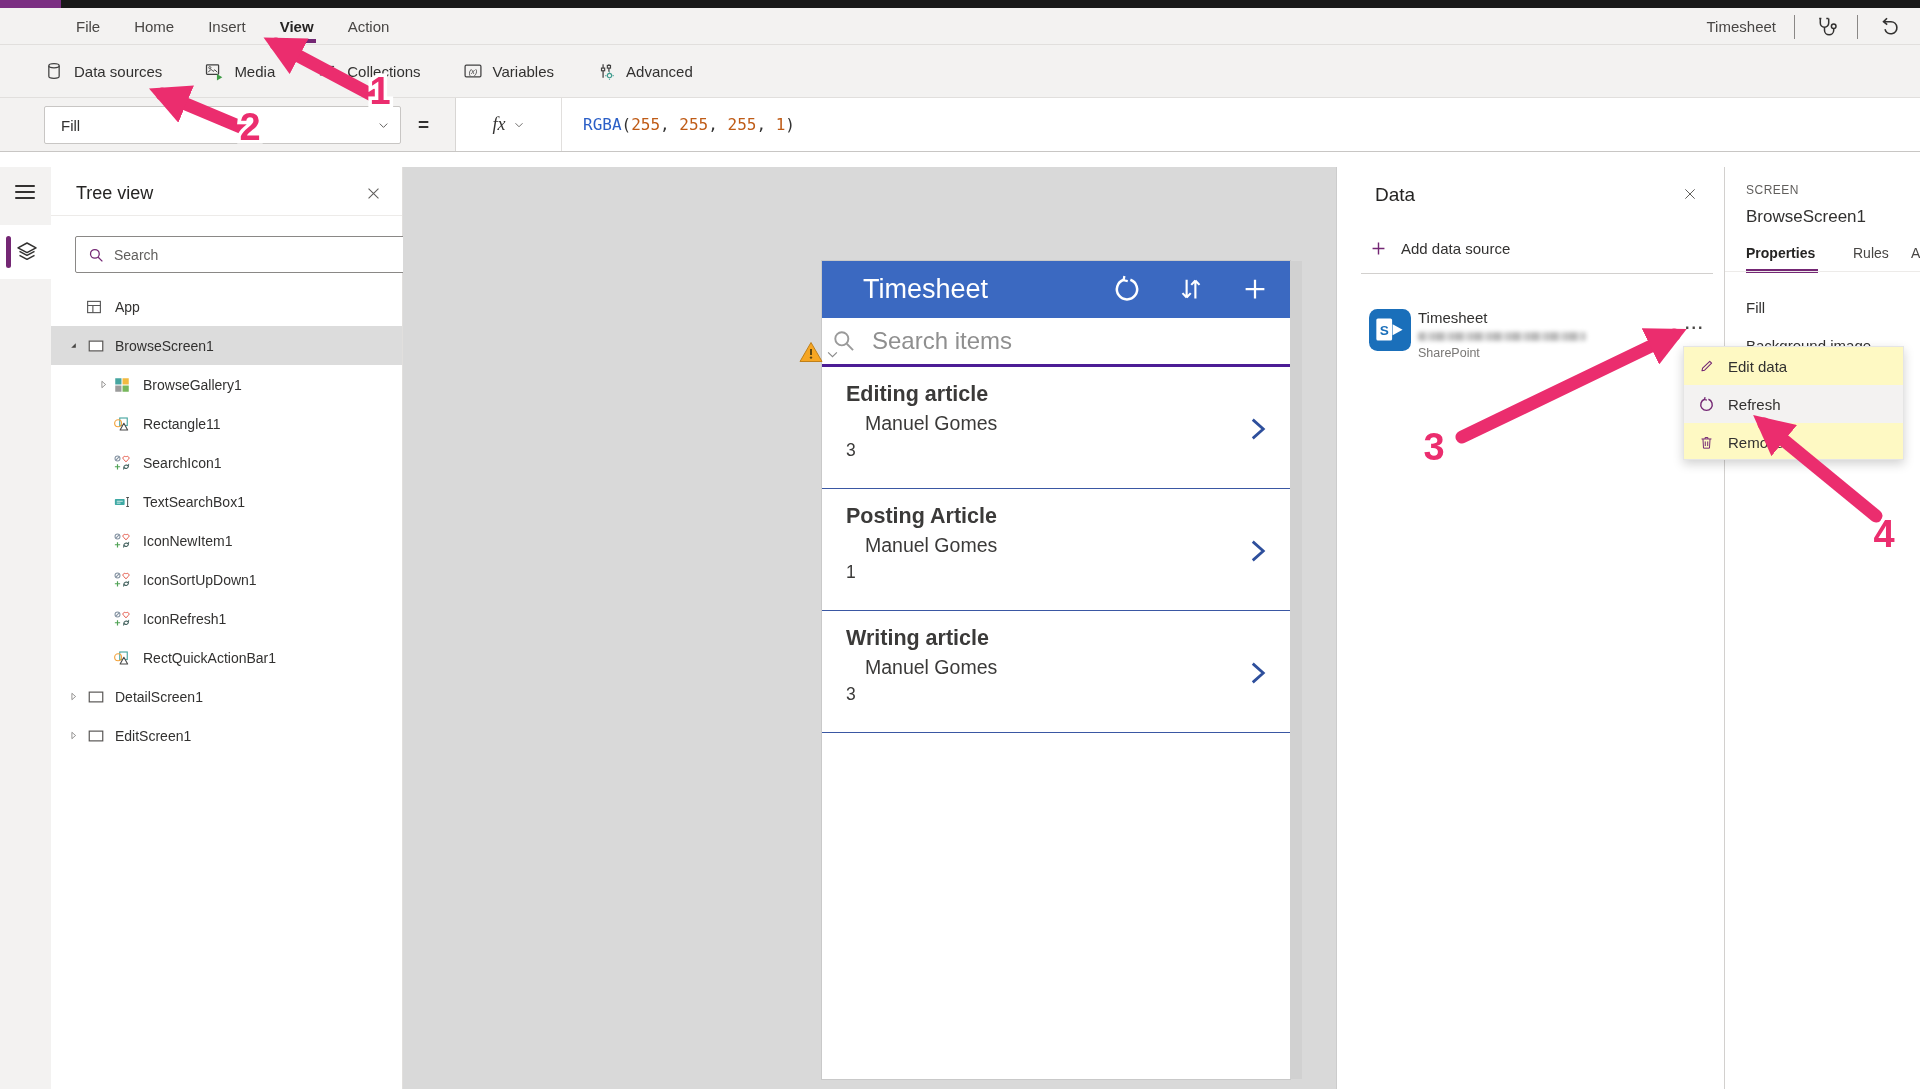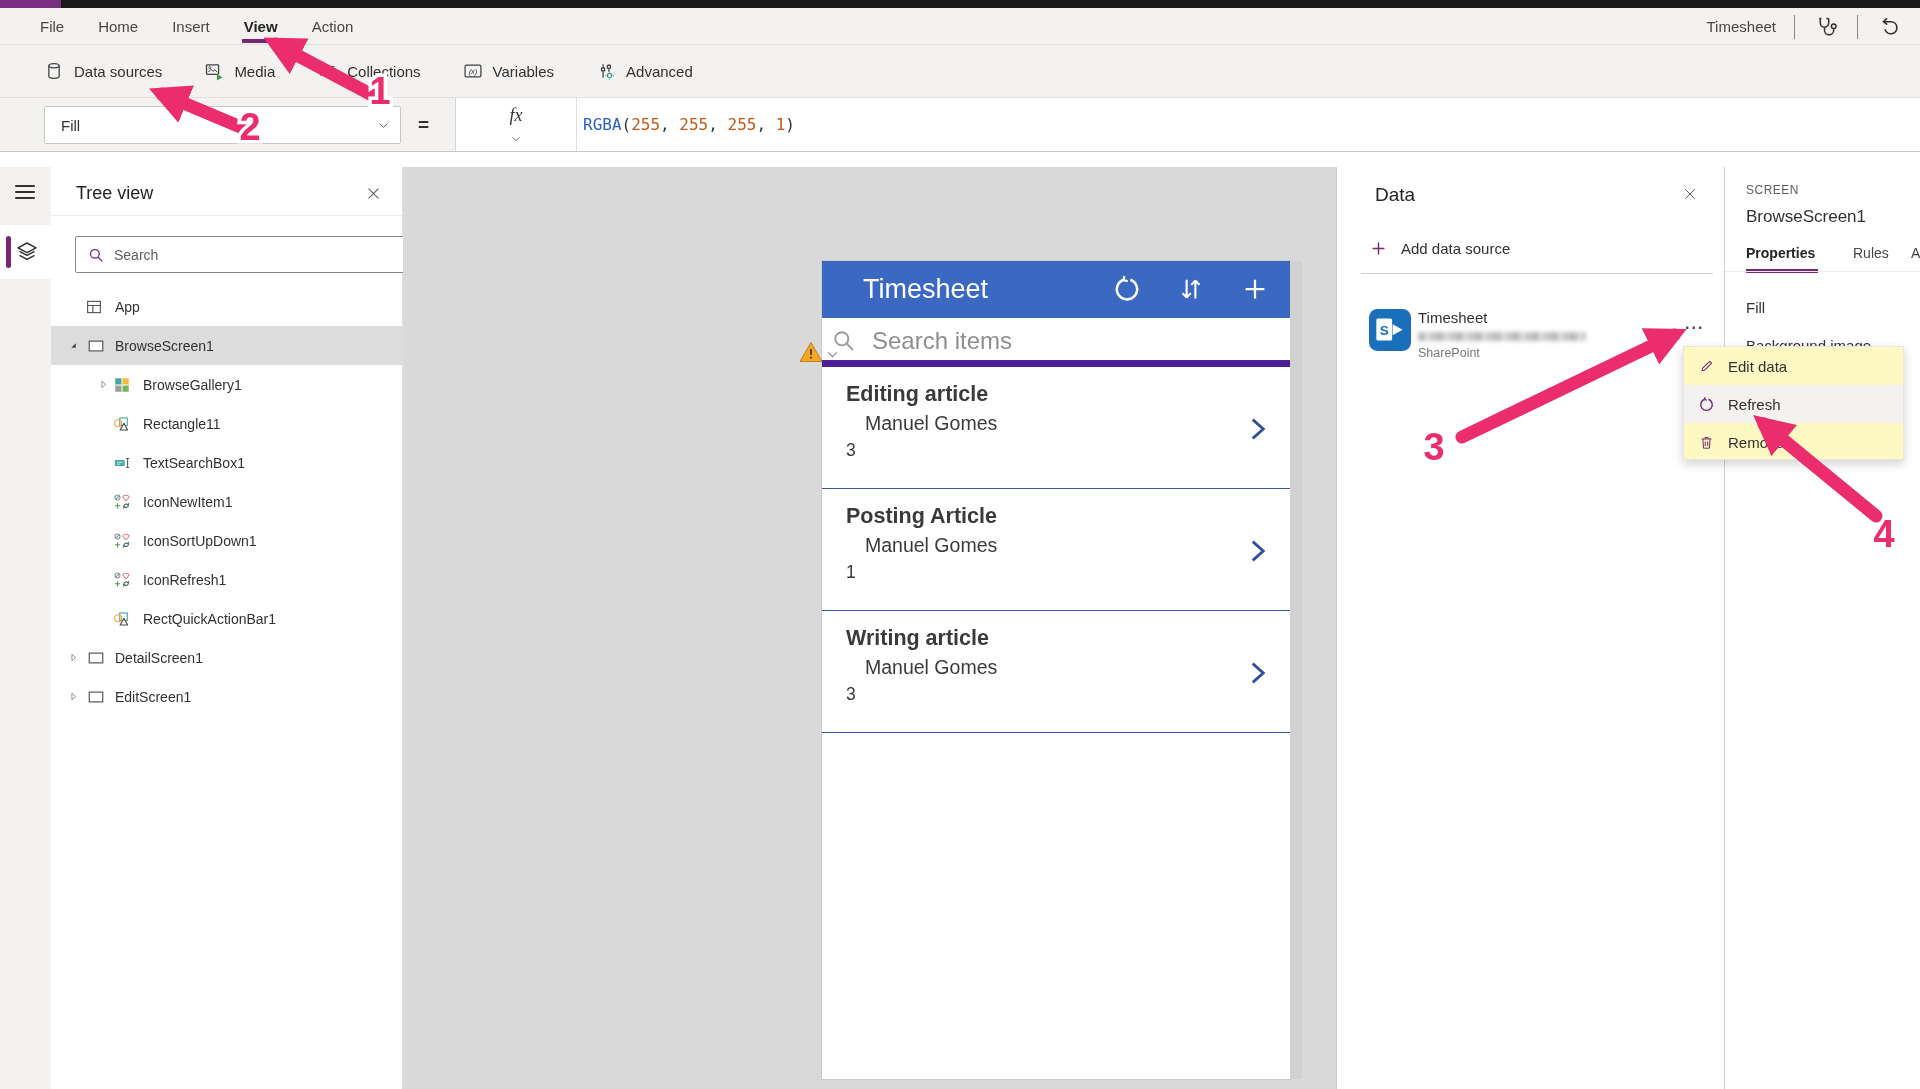--- a/index.html
+++ b/index.html
@@ -6,42 +6,42 @@
   html,body { width:1920px; height:1089px; overflow:hidden; }
   body { font-family:"Liberation Sans", sans-serif; background:#fff; color:#323130; }
   .stage { position:absolute; inset:0; width:1920px; height:1089px; }
 
   
   .top-strip { position:absolute; left:0; top:0; width:1920px; height:8px; background:#191919; }
   .top-strip .purple-seg { position:absolute; left:0; top:0; width:61px; height:8px; background:#7B2F82; }
 
   
   .menu-bar { position:absolute; left:0; top:8px; width:1920px; height:37px; background:#f3f2f1; border-bottom:1px solid #e1dfdd; display:flex; align-items:center; }
-  .menu-items { display:flex; align-items:flex-start; padding-left:40px; gap:34px; }
+  .menu-items { display:flex; align-items:flex-start; padding-left:40px; gap:34px;margin-left:36px; }
   .menu-item { position:relative; font-size:15px; color:#484644; cursor:default; }
   .menu-item.active { font-weight:bold; color:#252423; }
   .menu-item.active .tab-underline { position:absolute; left:-2px; right:-2px; bottom:-8px; height:4px; background:#742774; }
   .menu-right { position:absolute; right:18px; top:0; height:37px; display:flex; align-items:center; gap:18px; }
   .menu-right .vsep { width:1px; height:24px; background:#8a8886; }
   .app-name { font-size:15px; color:#484644; }
   .top-icon-btn { width:26px; height:26px; color:#323130; display:flex; align-items:center; justify-content:center; }
 
   
   .toolbar { position:absolute; left:0; top:45px; width:1920px; height:53px; background:#f3f2f1; border-bottom:1px solid #e1dfdd; display:flex; align-items:center; padding-left:44px; gap:42px; }
   .tool-btn { display:flex; align-items:center; gap:10px; font-size:15px; color:#323130; }
   .tool-btn .ic { width:20px; height:20px; color:#404040; }
 
   
   .formula-bar { position:absolute; left:0; top:98px; width:1920px; height:54px; background:#f3f2f1; border-bottom:1px solid #c8c6c4; }
   .prop-select { position:absolute; left:44px; top:8px; width:357px; height:38px; background:#fff; border:1px solid #c8c6c4; border-radius:2px; display:flex; align-items:center; }
   .prop-select .lbl { font-size:15px; color:#323130; padding-left:16px; }
   .prop-select .ic { position:absolute; right:10px; width:13px; height:13px; color:#605e5c; }
   .equals-sign { position:absolute; left:418px; top:8px; height:38px; line-height:38px; font-size:19px; font-weight:bold; color:#323130; }
   .fx-area { position:absolute; left:455px; top:0; width:1465px; height:53px; background:#fff; border-left:1px solid #d8d6d4; }
-  .fx-dropdown { position:absolute; left:0; top:0; width:121px; height:53px; display:flex; align-items:center; justify-content:center; gap:7px; border-right:1px solid #e1dfdd;flex-direction:column; }
+  .fx-dropdown { position:absolute; left:0; top:0; width:106px; height:53px; display:flex; align-items:center; justify-content:center; gap:7px; border-right:1px solid #e1dfdd; }
   .fx-dropdown .fx-glyph { font-family:"Liberation Serif", serif; font-style:italic; font-size:18px; color:#323130; }
   .fx-dropdown .ic { width:12px; height:12px; color:#605e5c; }
   .formula-text { position:absolute; left:127px; top:0; height:53px; line-height:53px; font-family:"DejaVu Sans Mono", monospace; font-size:16px; white-space:pre; }
   .t-fn { color:#2B5FC7; } .t-n { color:#BF5B16; } .t-p { color:#333; }
 
   
   .main { position:absolute; left:0; top:167px; width:1920px; height:937px; }
 
   
   .rail { position:absolute; left:0; top:0; width:51px; height:100%; background:#f3f2f1; }
@@ -70,21 +70,21 @@
   .d1 .exp { left:47px; } .d1 .node-ic { left:62px; } .d1 .t-label { left:92px; }
 
   
   .canvas { position:absolute; left:403px; top:0; width:933px; height:100%; background:#D9D9D9; }
   .phone { position:absolute; left:419px; top:94px; width:468px; height:818px; background:#fff; box-shadow:0 0 0 1px rgba(0,0,0,0.07); }
   .phone-scroll-strip { position:absolute; left:887px; top:94px; width:12px; height:818px; background:#d1d1d1; }
   .phone-header { position:absolute; left:0; top:0; width:468px; height:57px; background:#3B69C1; }
   .phone-title { position:absolute; left:41px; top:0; height:57px; line-height:57px; font-size:27px; color:#fff; }
   .ph-btn { position:absolute; top:13px; width:30px; height:30px; color:#fff; }
   .ph-refresh { left:290px; } .ph-sort { left:354px; } .ph-plus { left:418px; }
-  .phone-search { position:absolute; left:0; top:57px; width:468px; height:49px; background:#fff; border-bottom:7px solid #4c1d95; }
+  .phone-search { position:absolute; left:0; top:57px; width:468px; height:49px; background:#fff; border-bottom:3px solid #4c1d95; }
   .phone-search .mag { position:absolute; left:8px; top:9px; width:27px; height:27px; color:#9a9a9a; }
   .phone-search input { position:absolute; left:50px; top:4px; width:380px; height:38px; border:none; outline:none; font-size:24px; font-family:"Liberation Sans",sans-serif; color:#555; background:transparent; }
   .phone-search input::placeholder { color:#8f8f8f; }
   .canvas-warn { position:absolute; left:-23px; top:80px; width:24px; height:22px; }
   .canvas-warn-chev { position:absolute; left:3px; top:86px; width:15px; height:15px; color:#8a8a8a; }
   .phone-items { position:absolute; left:0; top:106px; width:468px; }
   .phone-item { position:relative; height:122px; border-bottom:1.5px solid #3A57A3; background:#fff; }
   .pi-title { position:absolute; left:24px; top:15px; font-size:21.5px; font-weight:bold; color:#3B3A39; }
   .pi-sub { position:absolute; left:24px; top:45px; font-size:19.5px; color:#3B3A39;margin-left:19px; }
   .pi-count { position:absolute; left:24px; top:73px; font-size:17.5px; color:#3B3A39; }
@@ -392,20 +392,26 @@
           <svg class="ic node-ic">
               <use href="#i-gallery"></use>
             </svg>
           <span class="t-label">BrowseGallery1</span>
         </div>
         <div class="tree-row d1">
           <svg class="ic node-ic">
               <use href="#i-shape"></use>
             </svg>
           <span class="t-label">Rectangle11</span>
+        </div>
+        <div class="tree-row d1">
+          <svg class="ic node-ic">
+              <use href="#i-iconctl"></use>
+            </svg>
+          <span class="t-label">SearchIcon1</span>
         </div>
         <div class="tree-row d1">
           <svg class="ic node-ic">
               <use href="#i-textbox"></use>
             </svg>
           <span class="t-label">TextSearchBox1</span>
         </div>
         <div class="tree-row d1">
           <svg class="ic node-ic">
               <use href="#i-iconctl"></use>

